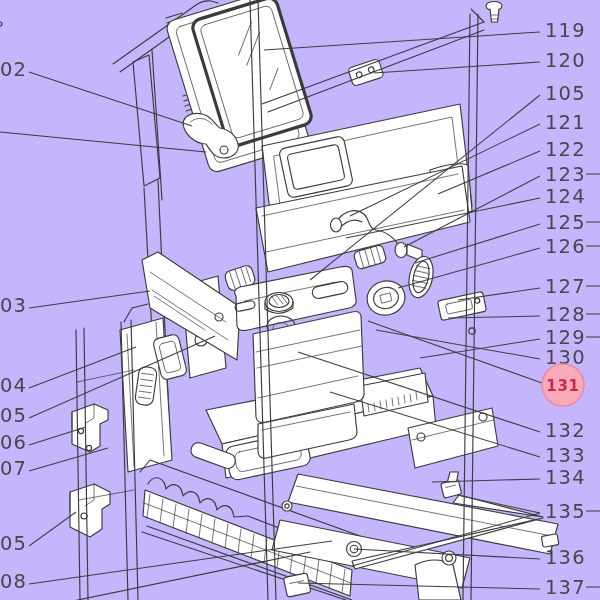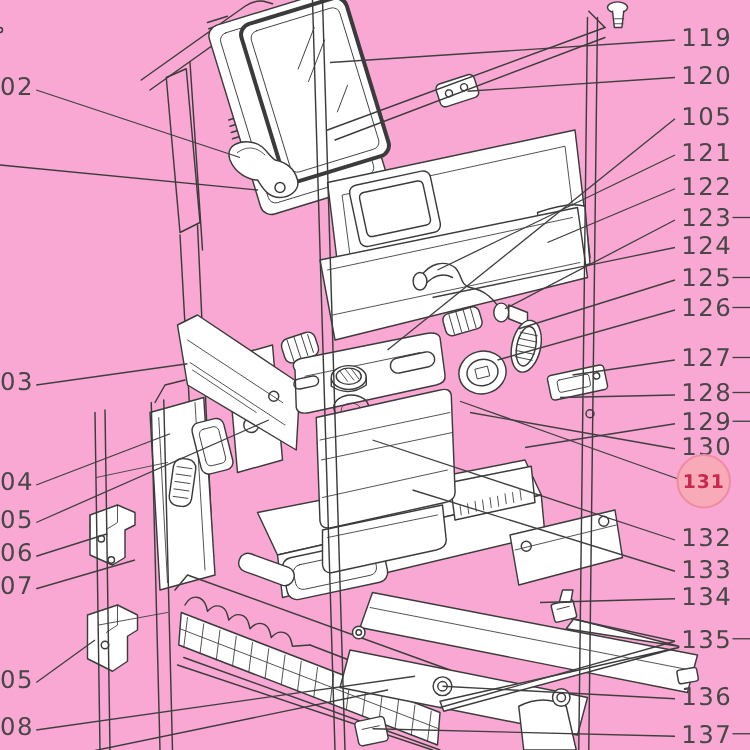--- a/index.html
+++ b/index.html
@@ -1,16 +1,16 @@
 <!DOCTYPE html>
 <html><head>
 <meta charset="utf-8">
 <style>
   html,body{margin:0;padding:0;background:#fff;}
-  .stage{position:relative;width:600px;height:600px;background:#f9a8d4;overflow:hidden;}
+  .stage{position:relative;width:600px;height:600px;background:#c4b5fd;overflow:hidden;}
   svg{display:block;}
   
   .s{stroke:#3b3b3b;fill:none;stroke-width:1.15;stroke-linecap:round;stroke-linejoin:round;}
   .w{fill:#ffffff;}
   .tk{stroke-width:3.2;}
   .thin{stroke-width:0.7;}
   .dk{fill:#4a4a4a;stroke:none;}
   .ld{stroke:#3f3f3f;stroke-width:1.05;fill:none;}
   .lbl{font-family:"DejaVu Sans",sans-serif;font-size:19.5px;fill:#474747;letter-spacing:1.2px;}
   .hltxt{font-family:"DejaVu Sans",sans-serif;font-weight:bold;font-size:15px;letter-spacing:0.8px;}

